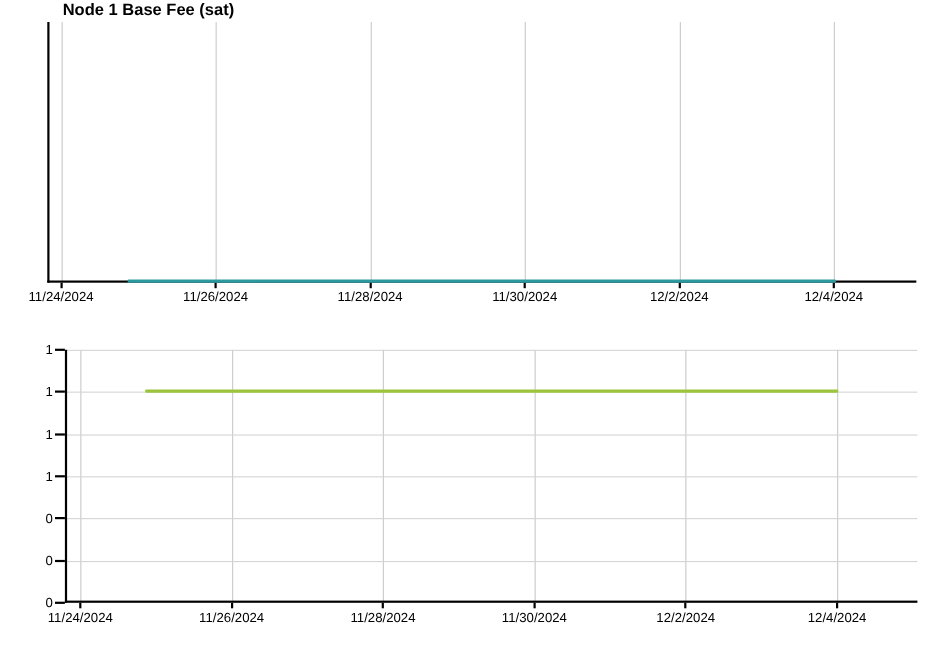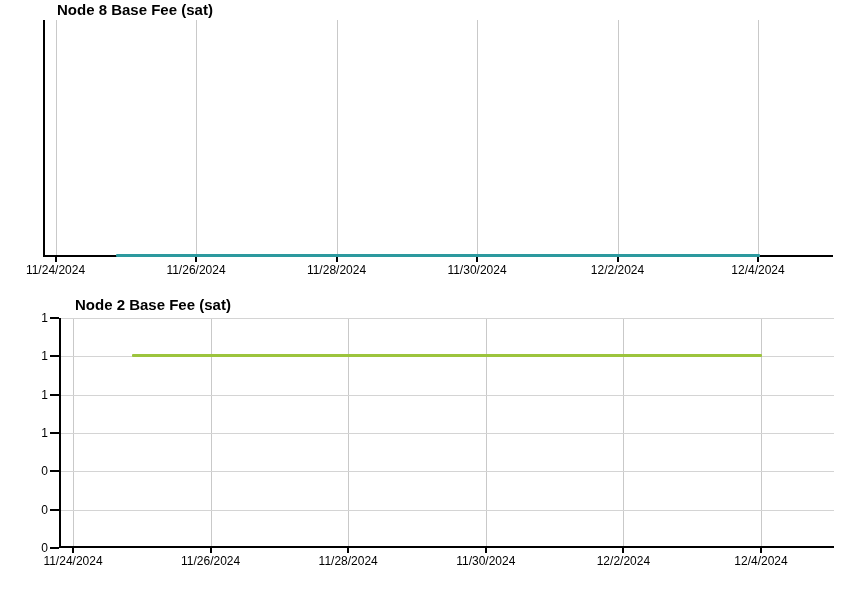--- a/index.html
+++ b/index.html
@@ -40,21 +40,21 @@
     position: absolute; right: calc(100% + 11px);
     font-size: 12px; line-height: 16px; color: #000;
     text-align: right; white-space: nowrap;
   }
   .series { position: absolute; height: 3px; border-radius: 1px; }
 </style>
 </head>
 <body>
 
 <div class="chart chart-1">
-  <div class="chart-title">Node 8 Base Fee (sat)</div>
+  <div class="chart-title">Node 1 Base Fee (sat)</div>
   <div class="plot">
       <div class="vgrid" style="left: 12.5px;"></div>
       <div class="xtick" style="left: 12.5px;"></div>
       <div class="xlabel" style="left: 12.5px;">11/24/2024</div>
       <div class="vgrid" style="left: 153px;"></div>
       <div class="xtick" style="left: 153px;"></div>
       <div class="xlabel" style="left: 153px;">11/26/2024</div>
       <div class="vgrid" style="left: 293.5px;"></div>
       <div class="xtick" style="left: 293.5px;"></div>
       <div class="xlabel" style="left: 293.5px;">11/28/2024</div>
@@ -67,21 +67,20 @@
       <div class="vgrid" style="left: 715px;"></div>
       <div class="xtick" style="left: 715px;"></div>
       <div class="xlabel" style="left: 715px;">12/4/2024</div>
       <div class="yaxis"></div>
       <div class="xaxis"></div>
       <div class="series" style="left: 73px; width: 644px; top: 233.5px; background: rgb(44, 153, 158);"></div>
     </div>
 </div>
 
 <div class="chart chart-2">
-  <div class="chart-title">Node 2 Base Fee (sat)</div>
   <div class="plot">
       <div class="vgrid" style="left: 14px;"></div>
       <div class="xtick" style="left: 14px;"></div>
       <div class="xlabel" style="left: 14px;">11/24/2024</div>
       <div class="vgrid" style="left: 151.6px;"></div>
       <div class="xtick" style="left: 151.6px;"></div>
       <div class="xlabel" style="left: 151.6px;">11/26/2024</div>
       <div class="vgrid" style="left: 289.2px;"></div>
       <div class="xtick" style="left: 289.2px;"></div>
       <div class="xlabel" style="left: 289.2px;">11/28/2024</div>

